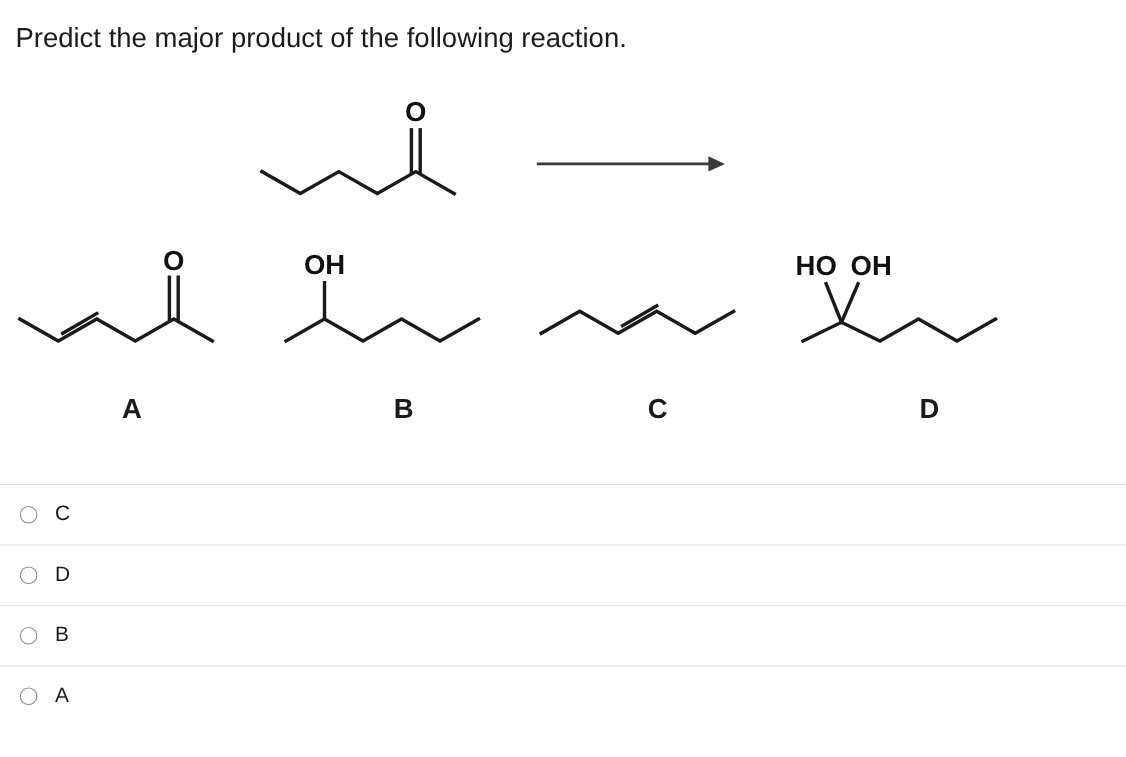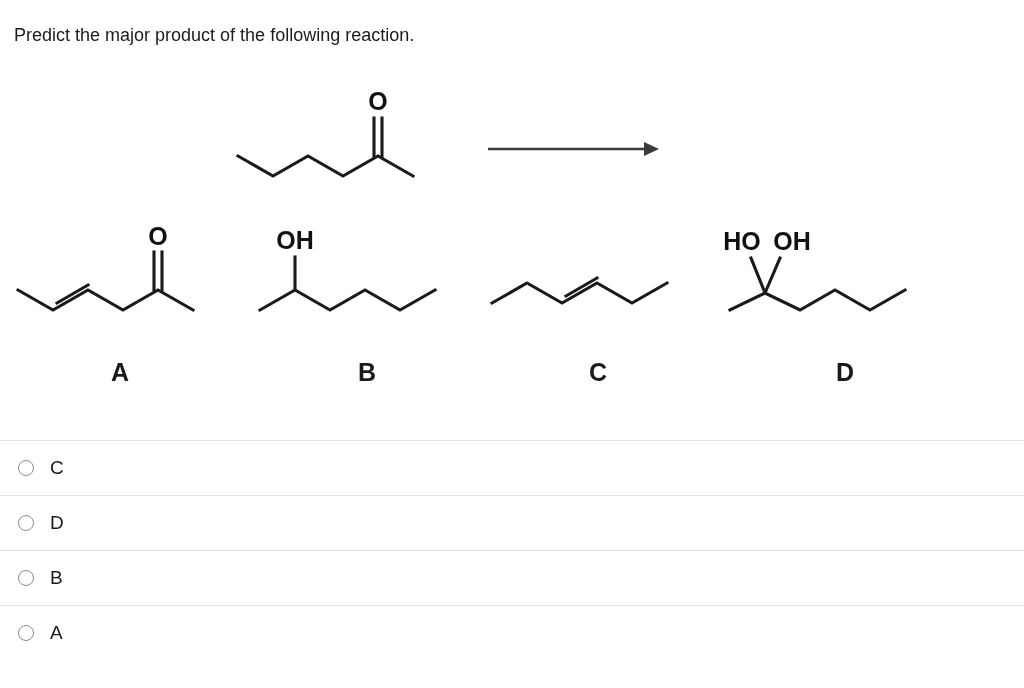--- a/index.html
+++ b/index.html
@@ -12,21 +12,21 @@
     height: 688px;
     position: relative;
     font-family: "Liberation Sans", sans-serif;
     color: #1a1a1a;
     overflow: hidden;
   }
   .question-title {
     position: absolute;
     left: 14px;
     top: 23px;
-    font-size: 18px;
+    font-size: 25px;
     line-height: 24px;
     color: #1b1b1b;
     white-space: nowrap;
   }
   .reaction-area {
     position: absolute;
     left: 0;
     top: 60px;
     width: 1024px;
     height: 150px;

